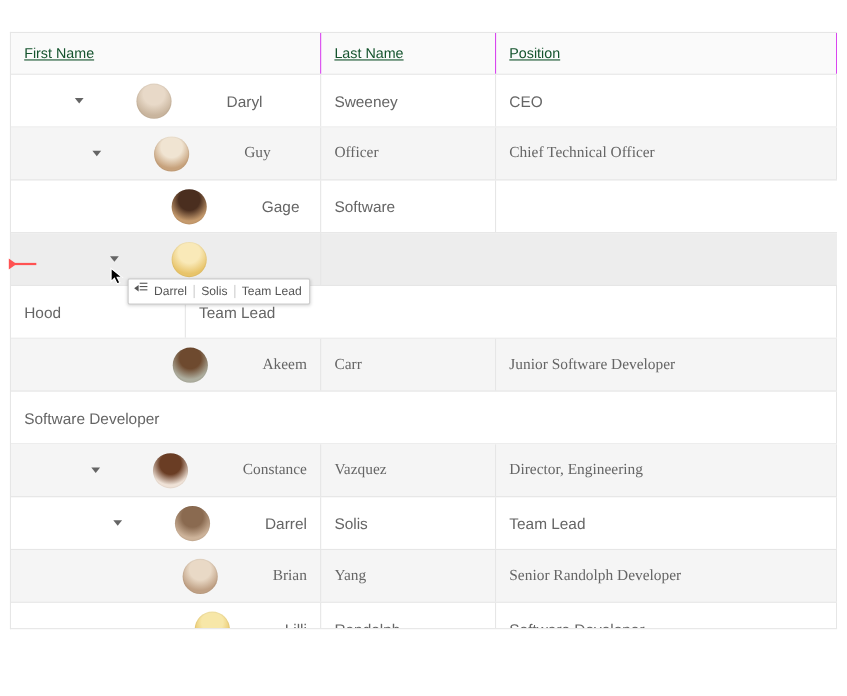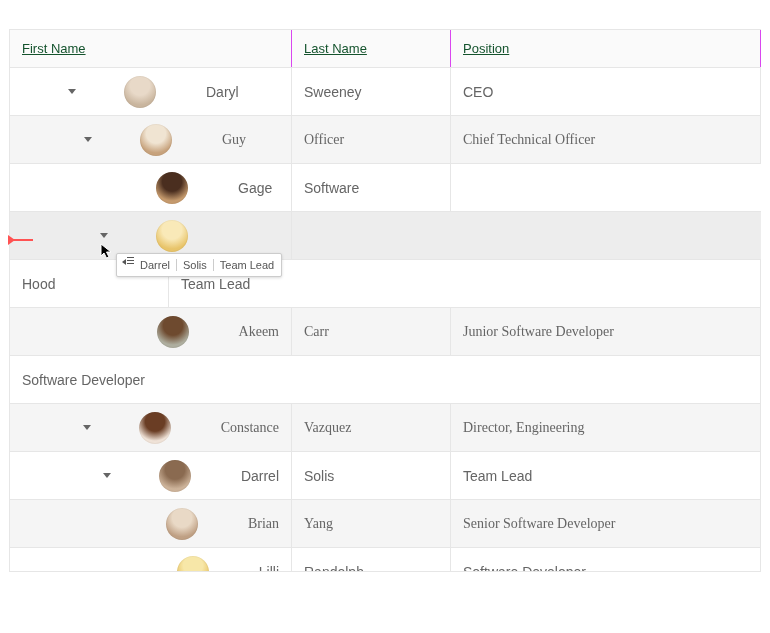--- a/index.html
+++ b/index.html
@@ -164,21 +164,21 @@
             <span class="arrow-slot">
               <span class="arrow expanded hidden"></span>
             </span>
             <span class="avatar" style="background: radial-gradient(circle at 50% 30%, rgb(233, 217, 198) 0%, rgb(233, 217, 198) 35%, rgb(191, 160, 132) 70%);"></span>
             <span class="name">Brian</span>
           </div>
           <div class="cell col-last">
             <span>Yang</span>
           </div>
           <div class="cell col-pos">
-            <span>Senior Software Developer</span>
+            <span>Senior Randolph Developer</span>
           </div>
         </div>
         <div class="row">
           <div class="cell col-first firstcell">
             <span class="indent" style="width: 80px;"></span>
             <span class="arrow-slot">
               <span class="arrow expanded hidden"></span>
             </span>
             <span class="avatar" style="background: radial-gradient(circle at 50% 30%, rgb(247, 231, 168) 0%, rgb(247, 231, 168) 35%, rgb(231, 194, 97) 70%);"></span>
             <span class="name">Lilli</span>

